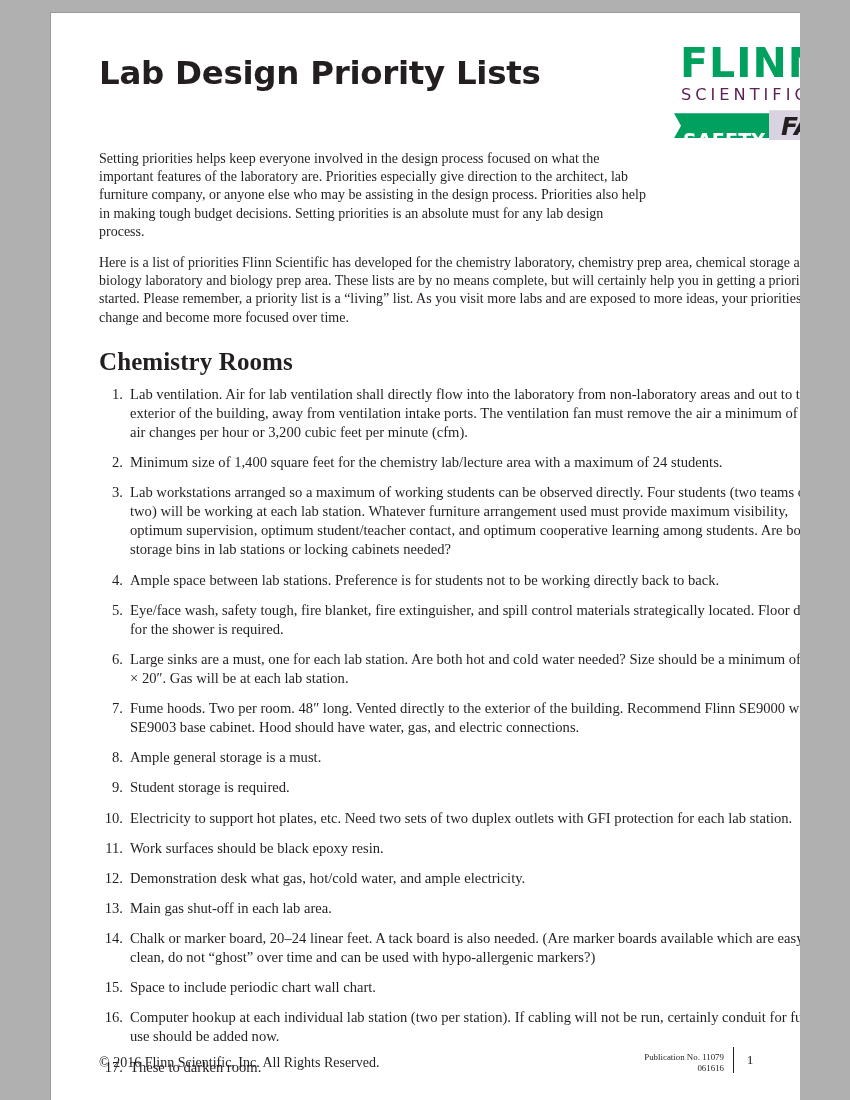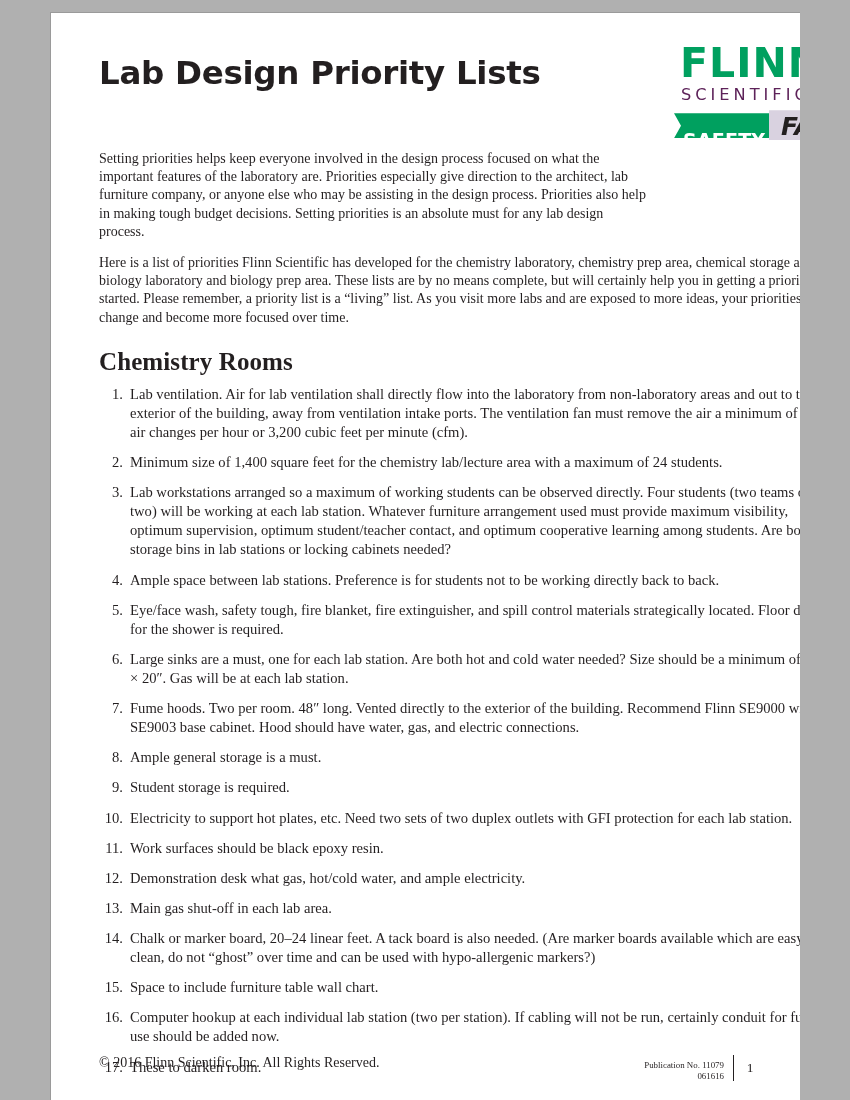--- a/index.html
+++ b/index.html
@@ -187,21 +187,21 @@
   .footer-copyright {
     position: absolute;
     left: 0;
     top: 9px;
     font-size: 14px;
     color: #231f20;
   }
   .footer-right {
     position: absolute;
     right: 0;
-    top: 8px;
+    top: 0;
     display: flex;
     align-items: flex-start;
   }
   .pub-block {
     text-align: right;
     font-size: 8.9px;
     line-height: 1.25;
     color: #231f20;
     padding-right: 9px;
     padding-top: 6px;
@@ -290,21 +290,21 @@
       <li>
           <span class="li-text">Demonstration desk what gas, hot/cold water, and ample electricity.</span>
         </li>
       <li>
           <span class="li-text">Main gas shut-off in each lab area.</span>
         </li>
       <li>
           <span class="li-text">Chalk or marker board, 20–24 linear feet. A tack board is also needed. (Are marker boards available which are easy to clean, do not “ghost” over time and can be used with hypo-allergenic markers?)</span>
         </li>
       <li>
-          <span class="li-text">Space to include furniture table wall chart.</span>
+          <span class="li-text">Space to include periodic chart wall chart.</span>
         </li>
       <li>
           <span class="li-text">Computer hookup at each individual lab station (two per station). If cabling will not be run, certainly conduit for future use should be added now.</span>
         </li>
       <li>
           <span class="li-text">These to darken room.</span>
         </li>
     </ol>
   </div>
 

